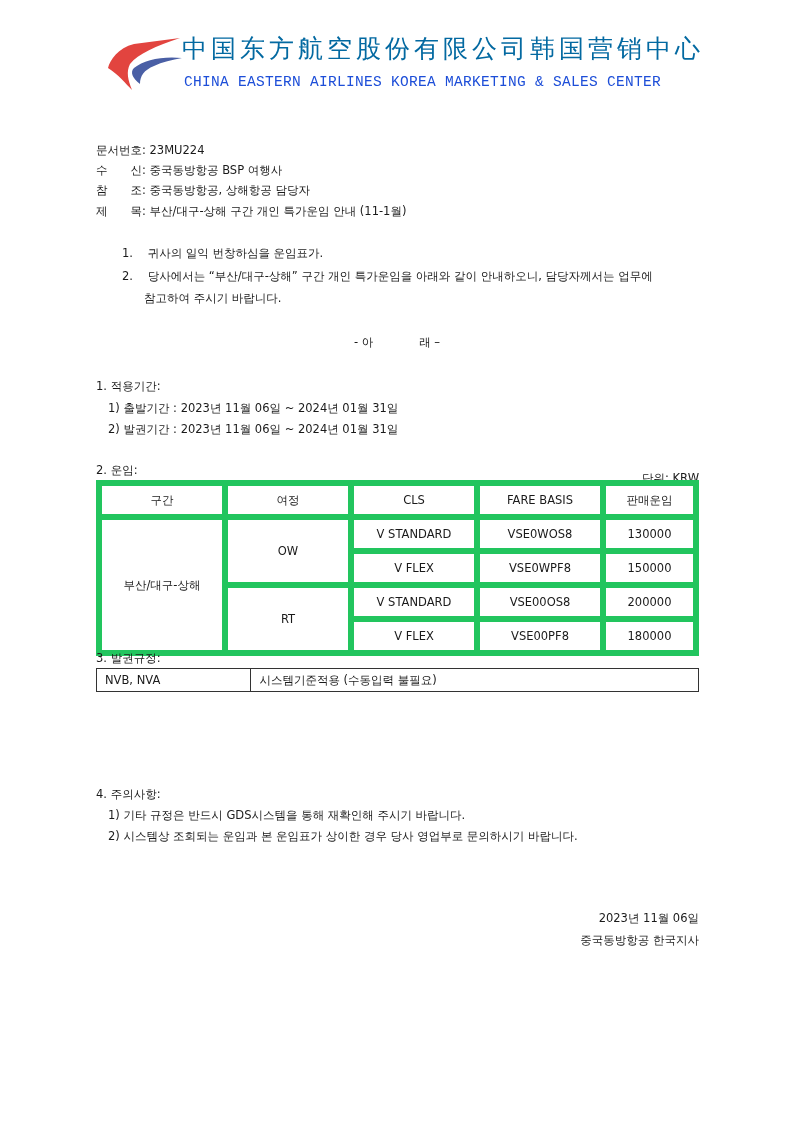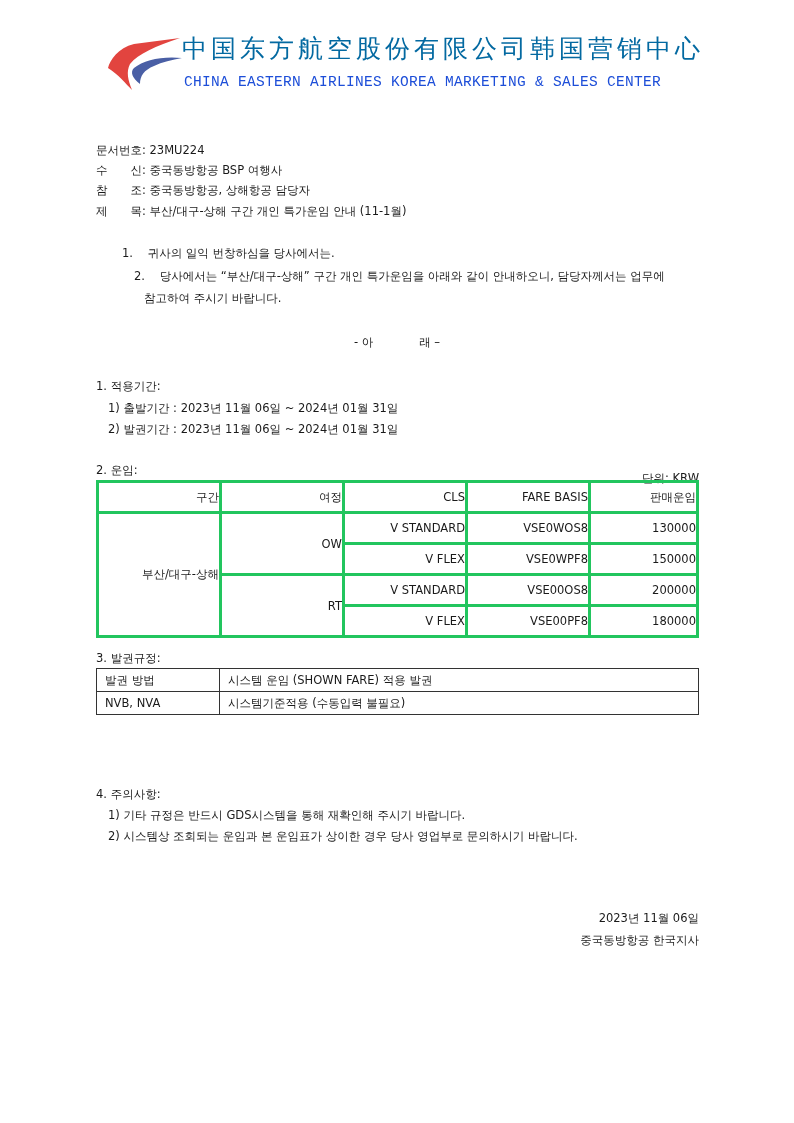--- a/index.html
+++ b/index.html
@@ -8,21 +8,21 @@
   .abs { position:absolute; }
   .letterhead { left:104px; top:30px; width:600px; height:70px; }
   .logo { position:absolute; left:0; top:4px; width:80px; height:58px; }
   .lh-cn { position:absolute; left:78px; top:2px; font-size:25px; letter-spacing:4px;
            color:#0369a1; font-family:"DejaVu Serif", serif; white-space:nowrap; }
   .lh-en { position:absolute; left:80px; top:44px; font-size:14.5px; letter-spacing:0.3px;
            color:#1d4ed8; font-family:"Liberation Mono", "DejaVu Sans Mono", monospace; white-space:nowrap; }
   .line { position:absolute; white-space:nowrap; font-size:11.5px; line-height:16px; }
   .center-title { left:0; width:794px; text-align:center; }
   table { border-collapse:collapse; position:absolute; font-size:11.5px; }
-  .fare td, .fare th { border:3px solid #22c55e; text-align:right; font-weight:normal; height:28px; padding:0; }
+  .fare td, .fare th { border:6px solid #22c55e; text-align:center; font-weight:normal; height:28px; padding:0; }
   .rules td { border:1px solid #333; text-align:left; height:22px; padding:0 0 0 8px; }
   .right { }
 </style>
 </head>
 <body>
 
 <div class="abs letterhead">
   <svg class="logo" viewBox="0 0 80 58">
     <path d="M76 4 L30 10 C14 14 6 26 4 34 C14 40 22 50 28 56 C24 46 22 38 26 30 C34 20 52 12 76 4 Z" fill="#e2443f"></path>
     <path d="M78 24 C58 22 40 26 30 34 C26 38 28 44 36 50 C36 42 40 36 50 32 C58 28 68 26 78 24 Z" fill="#4a5fa5"></path>
@@ -43,23 +43,23 @@
   <span>참　　조:</span>
   <span>중국동방항공, 상해항공 담당자</span>
 </div>
 <div class="line" style="left:96px; top:203px;">
   <span>제　　목:</span>
   <span>부산/대구-상해 구간 개인 특가운임 안내 (11-1월)</span>
 </div>
 
 <div class="line" style="left:122px; top:245px;">
   <span style="display:inline-block;width:22px;">1.</span>
-  <span>귀사의 일익 번창하심을 당사에서는.</span>
+  <span>귀사의 일익 번창하심을 운임표가.</span>
 </div>
-<div class="line" style="left:122px; top:268px;margin-left:12px;">
+<div class="line" style="left:122px; top:268px;">
   <span style="display:inline-block;width:22px;">2.</span>
   <span>당사에서는 “부산/대구-상해” 구간 개인 특가운임을 아래와 같이 안내하오니, 담당자께서는 업무에</span>
 </div>
 <div class="line" style="left:144px; top:290px;">참고하여 주시기 바랍니다.</div>
 
 <div class="line center-title" style="top:334px;">- 아　　　　래 –</div>
 
 <div class="line" style="left:96px; top:378px;">1. 적용기간:</div>
 <div class="line" style="left:108px; top:400px;">1) 출발기간 : 2023년 11월 06일 ~ 2024년 01월 31일</div>
 <div class="line" style="left:108px; top:421px;">2) 발권기간 : 2023년 11월 06일 ~ 2024년 01월 31일</div>
@@ -98,24 +98,20 @@
     <td>V FLEX</td>
     <td>VSE00PF8</td>
     <td>180000</td>
   </tr>
 </tbody>
   </table>
 
 <div class="line" style="left:96px; top:650px;">3. 발권규정:</div>
 <table class="rules" style="left:96px; top:668px; width:603px;">
   <tbody>
-      <tr>
-    <td style="width:114px;">발권 방법</td>
-    <td>시스템 운임 (SHOWN FARE) 적용 발권</td>
-  </tr>
   <tr>
     <td>NVB, NVA</td>
     <td>시스템기준적용 (수동입력 불필요)</td>
   </tr>
 </tbody>
   </table>
 
 <div class="line" style="left:96px; top:786px;">4. 주의사항:</div>
 <div class="line" style="left:108px; top:807px;">1) 기타 규정은 반드시 GDS시스템을 통해 재확인해 주시기 바랍니다.</div>
 <div class="line" style="left:108px; top:828px;">2) 시스템상 조회되는 운임과 본 운임표가 상이한 경우 당사 영업부로 문의하시기 바랍니다.</div>

